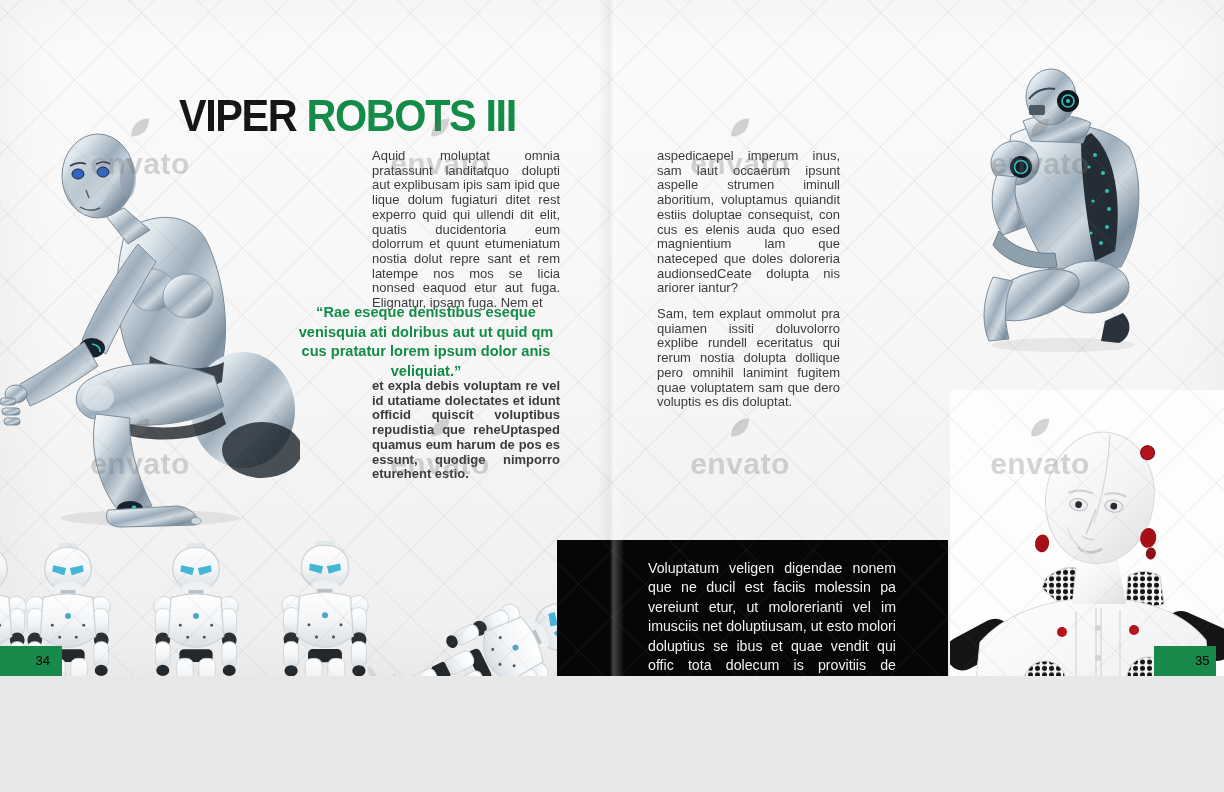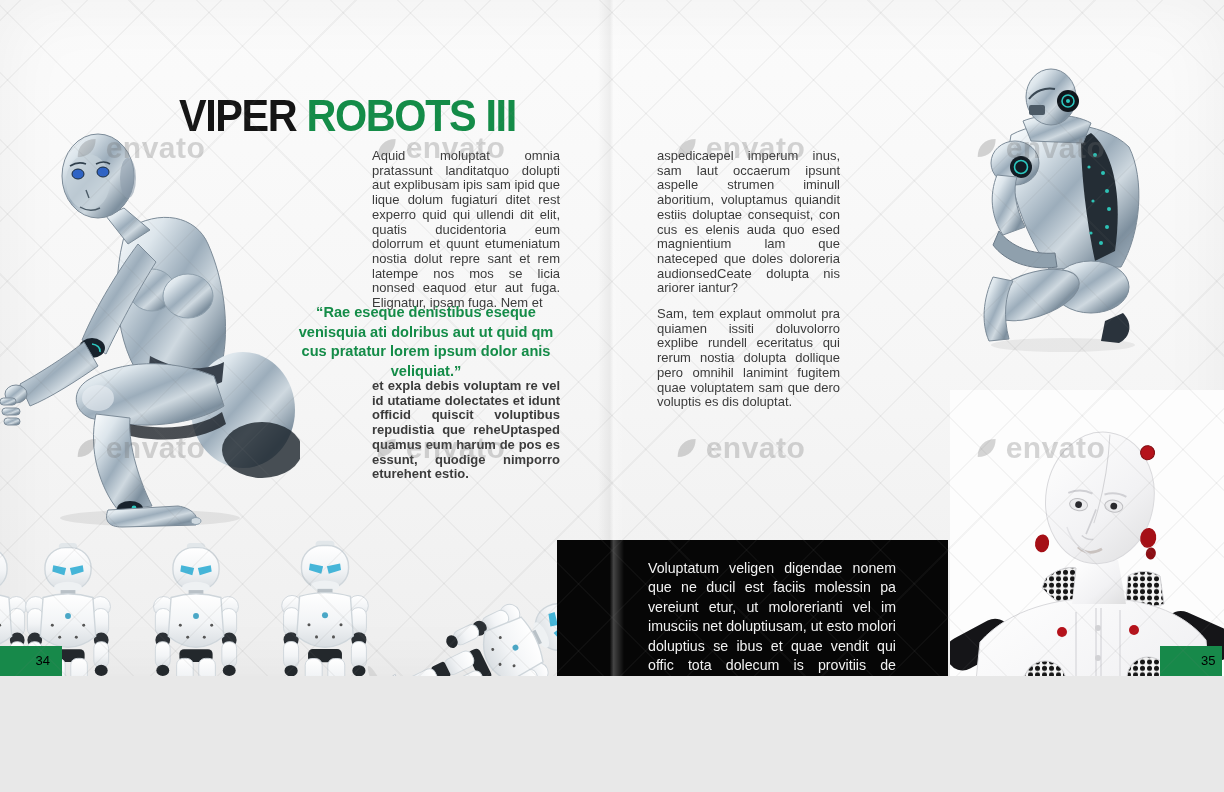--- a/index.html
+++ b/index.html
@@ -25,33 +25,33 @@
   #col1p3{left:372px;top:487px;width:188px;}
   #col2{left:645px;top:149px;width:195px;}
   
   .blackbox{position:absolute;left:557px;top:540px;width:391px;height:217px;background:#060606;}
   .blackbox .boxtext{position:absolute;left:91px;right:52px;top:19px;
     color:#f2f2f2;font-size:14.2px;line-height:19.4px;text-align:justify;}
   
   .pagebar{position:absolute;bottom:0;width:62px;height:30px;background:#17894a;
     color:#000000;font-size:13px;line-height:30px;text-align:right;padding-right:12px;z-index:6;}
   .pagebar.left{left:0;}
-  .pagebar.right{right:2px;padding-left:41px;}
+  .pagebar.right{right:8px;padding-left:41px;}
   
   .imgabs{position:absolute;}
   .mini{position:absolute;width:120px;height:222px;}
   .kick{transform:rotate(64deg);transform-origin:50% 58%;}
   
   .hatch{position:absolute;inset:0;z-index:8;pointer-events:none;opacity:.55;
     background-image:
       repeating-linear-gradient(45deg,transparent 0 46px,rgba(125,125,125,.14) 46px 47.5px),
       repeating-linear-gradient(-45deg,transparent 0 46px,rgba(125,125,125,.14) 46px 47.5px);}
   .wm{position:absolute;z-index:9;pointer-events:none;display:flex;align-items:center;gap:7px;
     transform:translate(-50%,-50%);color:#6e6e6e;opacity:.28;font-weight:bold;font-size:30px;
-    letter-spacing:.5px;white-space:nowrap;}
+    letter-spacing:.5px;white-space:nowrap;flex-direction:column;}
   .wm svg{display:block;}
 </style>
 </head>
 <body>
 
 <svg style="position:absolute;width:0;height:0" aria-hidden="true">
   <defs>
     <linearGradient id="cg" x1="0" y1="0" x2="1" y2="1">
       <stop offset="0" stop-color="#fbfdfe"></stop>
         <stop offset=".22" stop-color="#dde6ec"></stop>

